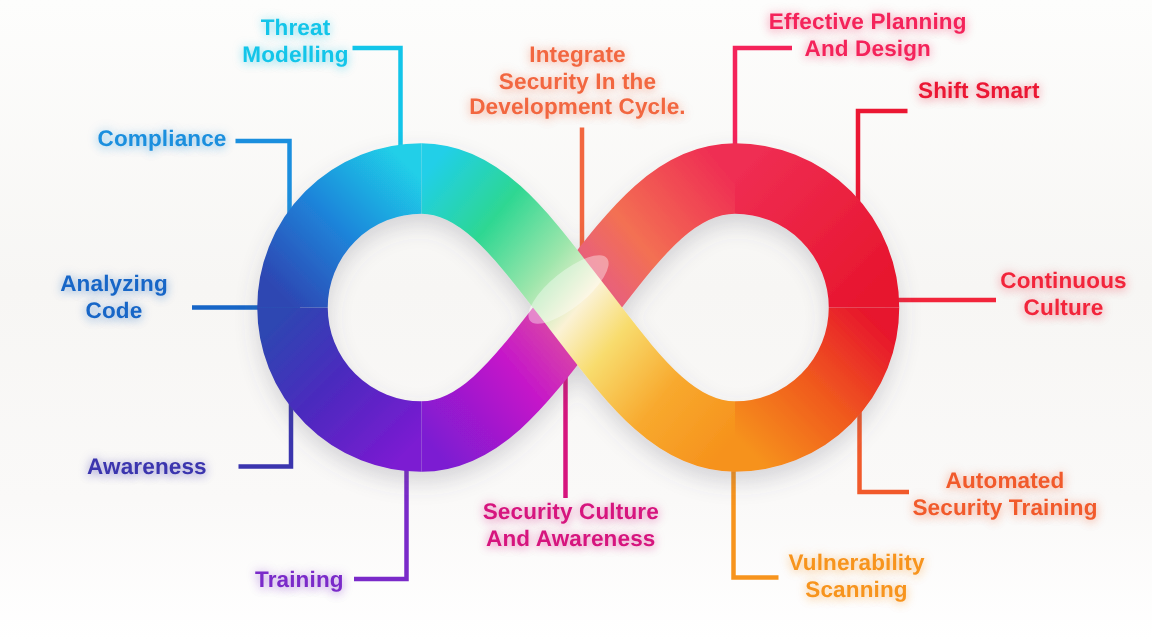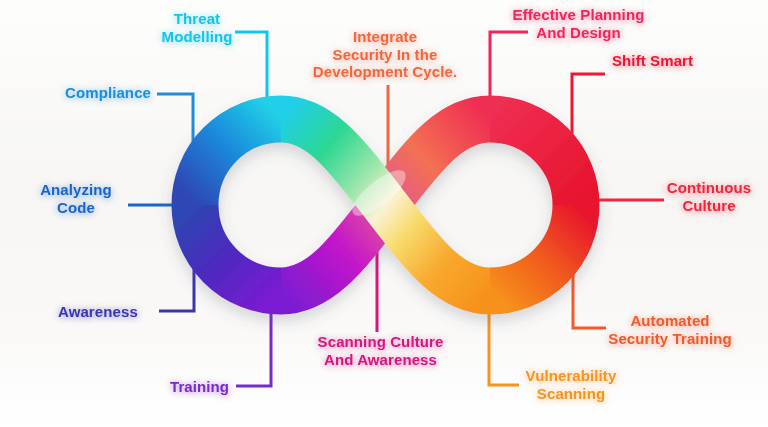--- a/index.html
+++ b/index.html
@@ -114,21 +114,21 @@
 Code</div>
 
   <div class="label glow" style="left: 58px; top: 303px; color: rgb(59, 53, 174); text-shadow: rgba(59, 53, 174, 0.35) 0px 0px 7px, rgba(59, 53, 174, 0.25) 0px 2px 6px;">Awareness</div>
 
   <div class="label glow" style="left: 170px; top: 378px; color: rgb(122, 42, 201); text-shadow: rgba(122, 42, 201, 0.35) 0px 0px 7px, rgba(122, 42, 201, 0.25) 0px 2px 6px;">Training</div>
 
   <div class="label center glow" style="left: 309px; top: 28px; width: 152px; color: rgb(242, 103, 64); text-shadow: rgba(242, 103, 64, 0.35) 0px 0px 7px, rgba(242, 103, 64, 0.25) 0px 2px 6px;">Integrate
 Security In the
 Development Cycle.</div>
 
-  <div class="label center glow" style="left: 308px; top: 333px; width: 145px; color: rgb(214, 21, 126); text-shadow: rgba(214, 21, 126, 0.35) 0px 0px 7px, rgba(214, 21, 126, 0.25) 0px 2px 6px;">Scanning Culture
+  <div class="label center glow" style="left: 308px; top: 333px; width: 145px; color: rgb(214, 21, 126); text-shadow: rgba(214, 21, 126, 0.35) 0px 0px 7px, rgba(214, 21, 126, 0.25) 0px 2px 6px;">Security Culture
 And Awareness</div>
 
   <div class="label center glow" style="left: 506px; top: 6px; width: 145px; color: rgb(244, 35, 90); text-shadow: rgba(244, 35, 90, 0.35) 0px 0px 7px, rgba(244, 35, 90, 0.25) 0px 2px 6px;">Effective Planning
 And Design</div>
 
   <div class="label glow" style="left: 612px; top: 52px; color: rgb(235, 23, 51); text-shadow: rgba(235, 23, 51, 0.35) 0px 0px 7px, rgba(235, 23, 51, 0.25) 0px 2px 6px;">Shift Smart</div>
 
   <div class="label center glow" style="left: 662px; top: 179px; width: 94px; color: rgb(242, 37, 59); text-shadow: rgba(242, 37, 59, 0.35) 0px 0px 7px, rgba(242, 37, 59, 0.25) 0px 2px 6px;">Continuous
 Culture</div>
 

